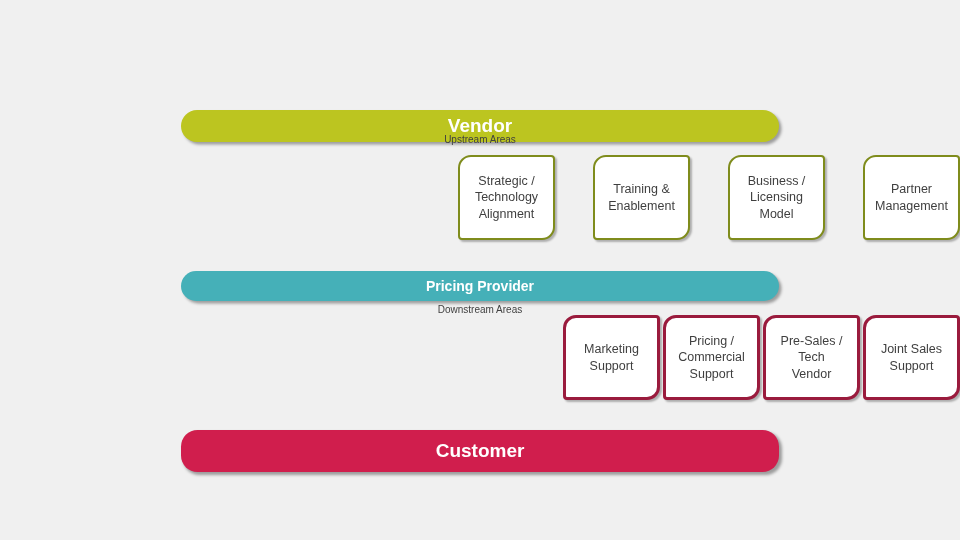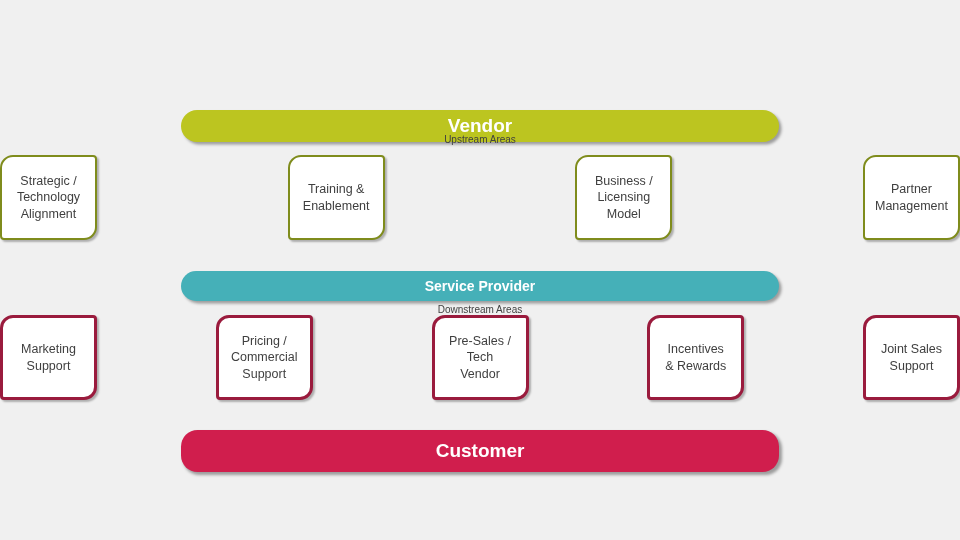--- a/index.html
+++ b/index.html
@@ -34,24 +34,24 @@
     font-size:19px;font-weight:bold;
   }
   .area-label{
     position:absolute;left:0;right:0;text-align:center;
     font-size:10px;color:#404040;font-weight:500;
   }
   .area-label-upstream{top:134px;}
   .area-label-downstream{top:304px;}
   .box-row{
     position:absolute;left:0;right:0;
-    display:flex;justify-content:space-between;align-items:flex-start;
+    display:flex;justify-content:flex-end;align-items:flex-start;
   }
   .row-upstream{top:155px;gap:38px;}
-  .row-downstream{top:315px;gap:36px;}
+  .row-downstream{top:315px;gap:3px;}
   .area-box{
     box-sizing:border-box;width:97px;height:85px;
     background:#ffffff;
     border-radius:13px 4px 13px 4px;
     display:flex;align-items:center;justify-content:center;
     box-shadow:2px 2px 2px rgba(0,0,0,0.28);
     padding:3px 4px;
   }
   .row-upstream .area-box{border:2.5px solid #7f8c1c;}
   .row-downstream .area-box{border:3px solid #9a1b3d;}
@@ -87,45 +87,41 @@
 Licensing
 Model</span>
     </div>
     <div class="area-box">
       <span class="box-label">Partner
 Management</span>
     </div>
   </div>
 
   <div class="bar bar-service">
-    <span>Service Provider</span>
+    <span>Pricing Provider</span>
   </div>
 
   <div class="area-label area-label-downstream">Downstream Areas</div>
 
   <div class="box-row row-downstream">
     <div class="area-box">
       <span class="box-label">Marketing
 Support</span>
     </div>
     <div class="area-box">
       <span class="box-label">Pricing /
 Commercial
 Support</span>
     </div>
     <div class="area-box">
       <span class="box-label">Pre-Sales /
 Tech
 Vendor</span>
     </div>
     <div class="area-box">
-      <span class="box-label">Incentives
-&amp; Rewards</span>
-    </div>
-    <div class="area-box">
       <span class="box-label">Joint Sales
 Support</span>
     </div>
   </div>
 
   <div class="bar bar-customer">
     <span>Customer</span>
   </div>
 
 </div>

